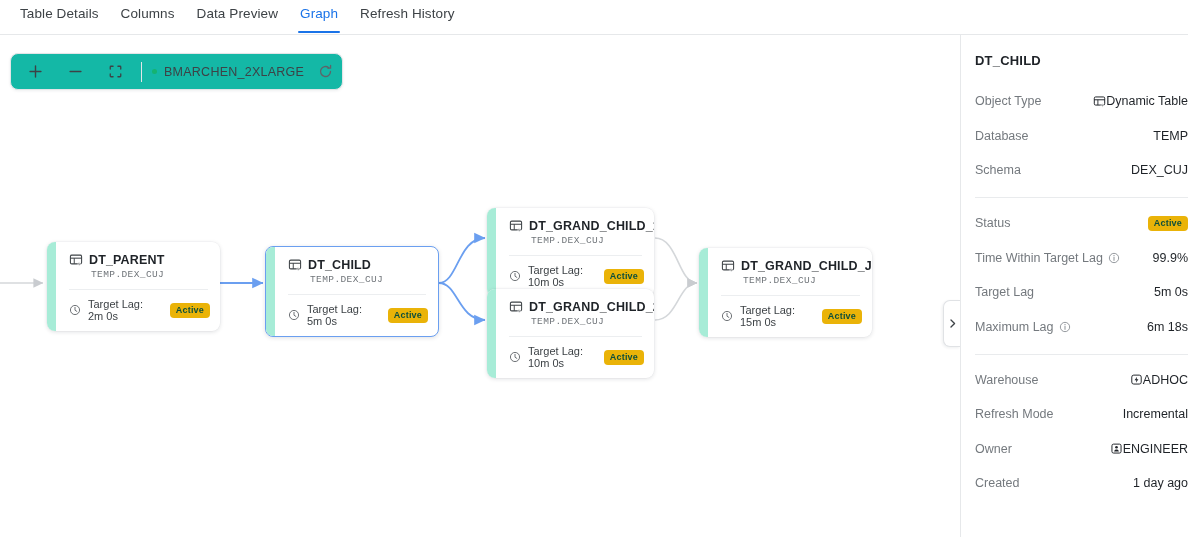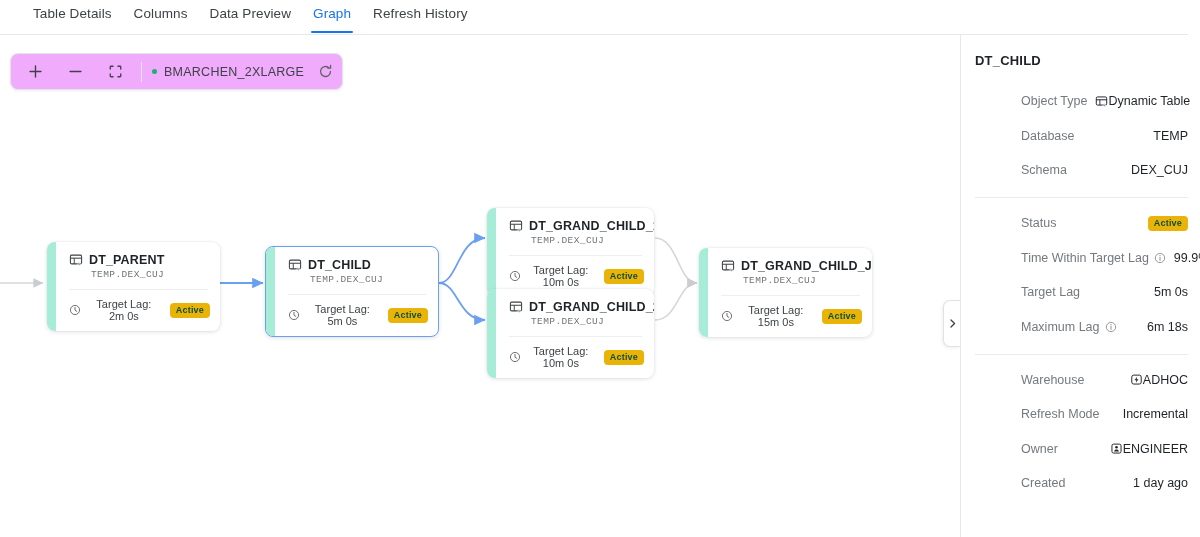--- a/index.html
+++ b/index.html
@@ -9,21 +9,21 @@
     overflow: hidden;
     background: #ffffff;
     font-family: "Liberation Sans", sans-serif;
     -webkit-font-smoothing: antialiased;
   }
 
   
   #tabbar {
     position: absolute; top: 0; left: 0; width: 1188px; height: 35px;
     border-bottom: 1px solid #e6e8ea;
-    display: flex; align-items: flex-start; padding-left: 22px;
+    display: flex; align-items: flex-start; padding-left: 9px;
   }
   .tab {
     position: relative;
     font-size: 13.5px; color: #3d4246;
     padding: 6px 11px 11px 11px;
     cursor: pointer; white-space: nowrap;
     letter-spacing: .1px;
   }
   .tab.active { color: #1a73e8; font-weight: 500; }
   .tab.active::after {
@@ -35,21 +35,21 @@
   #canvas {
     position: absolute; top: 35px; left: 0; width: 960px; height: 502px;
     background: #ffffff; overflow: hidden;
   }
   #edges { position: absolute; inset: 0; width: 960px; height: 502px; }
 
   
   #graph-toolbar {
     position: absolute; top: 18px; left: 10px;
     height: 37px; display: flex; align-items: center;
-    background: #f0abfc; border: 1px solid #e3e5e8; border-radius: 8px;
+    background: #14b8a6; border: 1px solid #e3e5e8; border-radius: 8px;
     box-shadow: 0 1px 3px rgba(16,24,40,.07);
     padding: 0 4px;
   }
   .tb-btn {
     width: 40px; height: 33px; display: flex; align-items: center; justify-content: center;
     cursor: pointer; color: #3d4246; border-radius: 6px;
   }
   .tb-sep { width: 1px; height: 20px; background: #e3e5e8; margin: 0 6px; }
   #wh-chip {
     display: flex; align-items: center; gap: 7px;
@@ -82,21 +82,21 @@
   .node-top { padding: 11px 12px 9px 22px; }
   .node-title-row { display: flex; align-items: center; gap: 6px; }
   .node-title { font-size: 12.5px; font-weight: 700; color: #1f2328; letter-spacing: .15px; }
   .node-sub {
     font-size: 9.5px; color: #70757a; margin-top: 2px; margin-left: 22px;
     font-family: "Liberation Mono", monospace; letter-spacing: .4px;
   }
   .node-divider { height: 1px; background: #eceef0; margin-left: 22px; margin-right: 12px; }
   .node-bot {
     display: flex; align-items: center; justify-content: space-between;
-    padding: 8px 10px 9px 22px; gap: 10px; text-align: center;
+    padding: 8px 10px 9px 22px; gap: 10px;
   }
   .node-lag { display: flex; align-items: center; gap: 7px; font-size: 11px; color: #3d4246; }
   .badge {
     background: #eab308; color: #0d4f3c;
     font-size: 9px; font-weight: 700; letter-spacing: .2px;
     padding: 2.5px 6px; border-radius: 4px; white-space: nowrap;
   }
 
   
   #panel {
@@ -105,21 +105,21 @@
     padding: 18px 12px 0 14px; overflow: hidden;
   }
   #panel-title {
     font-size: 13px; font-weight: 700; color: #1f2328;
     letter-spacing: .2px; margin-bottom: 16px;
   }
   .prow {
     display: flex; align-items: center; justify-content: space-between;
     min-height: 34.4px; gap: 8px;
   }
-  .plabel { font-size: 12.5px; color: #74797e; white-space: nowrap; display: flex; align-items: center; gap: 5px; margin-left: 46px; }
+  .plabel { font-size: 12.5px; color: #74797e; white-space: nowrap; display: flex; align-items: center; gap: 5px; }
   .pval {
     font-size: 12.5px; color: #1f2328; font-weight: 500;
     display: flex; align-items: center; text-align: right; white-space: nowrap;
   }
   .psep { height: 1px; background: #e9ebed; margin: 10px 0 8px 0; }
 
   
   #collapse-handle {
     position: absolute; top: 300px; right: 240px;
     width: 17px; height: 47px;

